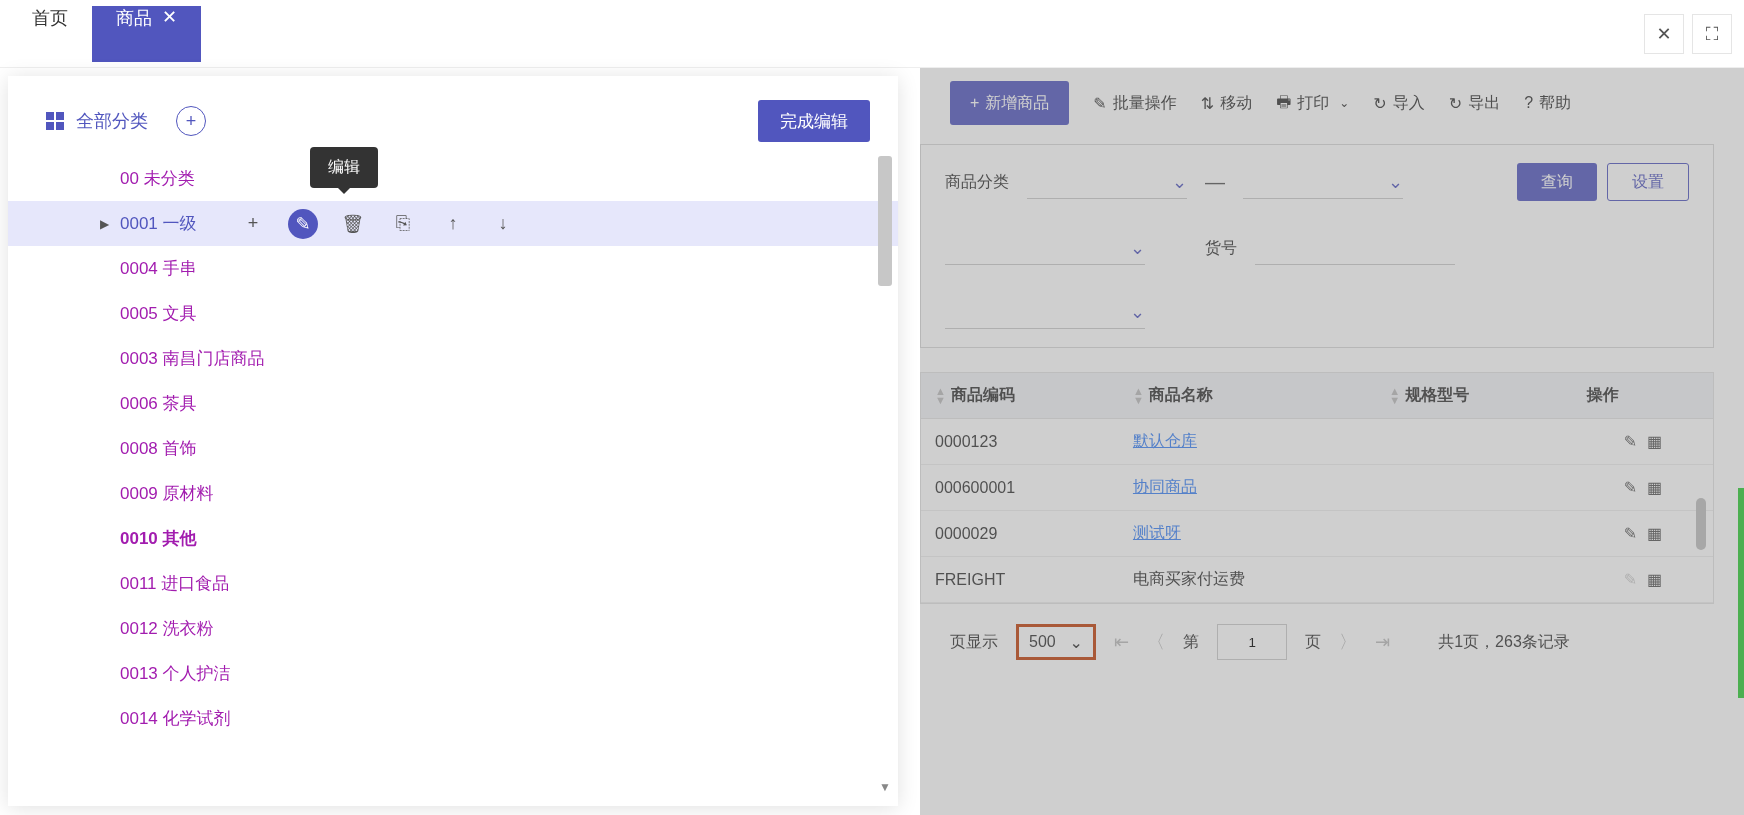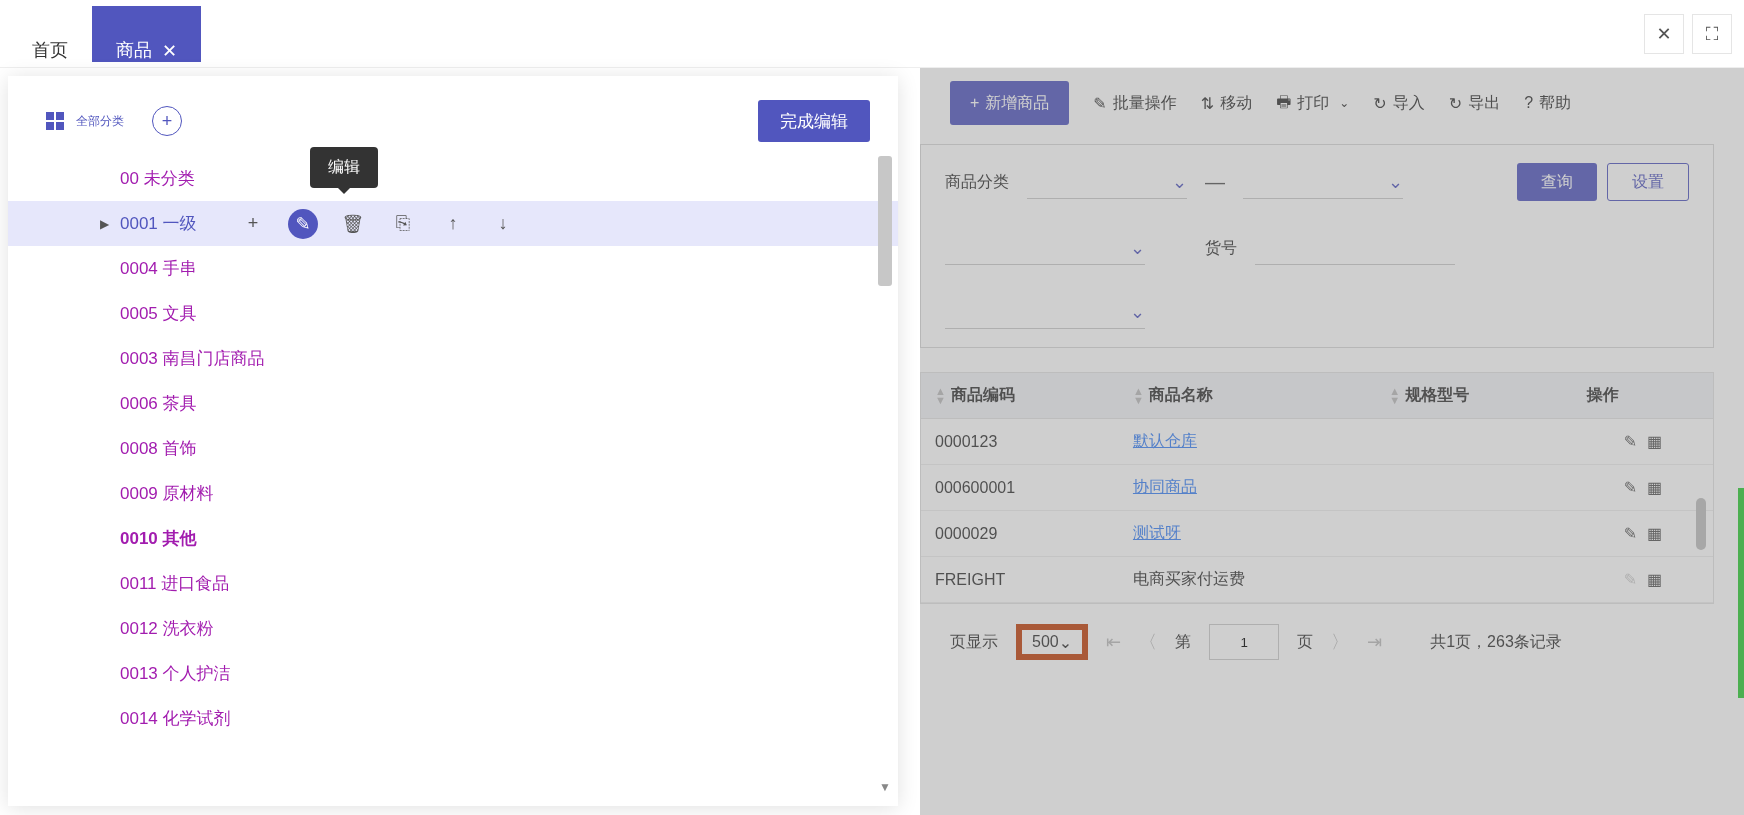--- a/index.html
+++ b/index.html
@@ -1,19 +1,19 @@
 <!DOCTYPE html>
 <html><head>
 <meta charset="utf-8">
 <style>
 *{margin:0;padding:0;box-sizing:border-box}
 body{font-family:-apple-system,BlinkMacSystemFont,"Segoe UI","PingFang SC","Microsoft YaHei",sans-serif;font-size:15px;color:#333;background:#fff;width:1744px;height:815px;overflow:hidden;position:relative}
 
 .top-tabs{height:68px;display:flex;align-items:center;padding-left:8px;border-bottom:1px solid #eee}
-.tab-item{height:56px;display:flex;align-items:flex-end;padding:0 24px;font-size:18px;color:#333;cursor:pointer}
+.tab-item{height:56px;display:flex;align-items:flex-start;padding:0 24px;font-size:18px;color:#333;cursor:pointer}
 .tab-item.active{background:#5156be;color:#fff}
 .tab-close{margin-left:10px;font-size:18px}
 .top-actions{position:absolute;right:12px;top:14px;display:flex;gap:8px}
 .top-action-btn{width:40px;height:40px;display:flex;align-items:center;justify-content:center;border:1px solid #e5e5e5;background:#fff;cursor:pointer;font-size:18px;color:#555}
 
 .main-area{position:relative;height:747px}
 
 .right-panel{position:absolute;left:920px;top:0;right:0;bottom:0;background:#fff}
 .right-overlay{position:absolute;inset:0;background:rgba(128,128,128,.38);pointer-events:none}
 .toolbar{height:56px;display:flex;align-items:center;gap:24px;padding:14px 30px 0 30px}
@@ -32,31 +32,31 @@
 .tbl{width:100%;border-collapse:collapse}
 .tbl th{background:#f1f2f6;text-align:left;padding:12px 14px;font-weight:600;font-size:16px;border-bottom:1px solid #e3e3e3}
 .tbl td{padding:12px 14px;border-bottom:1px solid #eee;font-size:16px}
 .sort-ic{color:#bbb;margin-right:5px;font-size:11px;display:inline-block;line-height:9px;vertical-align:middle}
 .link{text-decoration:underline;color:#3b82f6;cursor:pointer}
 .op-col{text-align:center}
 .op-ic{margin:0 5px;color:#555;cursor:pointer;font-size:16px}
 .op-ic.disabled{color:#ccc}
 
 .pager{display:flex;align-items:center;gap:18px;padding:20px 30px;font-size:16px;color:#333}
-.pg-sel{border:6px solid #c2410c;height:36px;width:72px;display:flex;align-items:center;justify-content:space-between;padding:0 10px}
+.pg-sel{border:3px solid #c2410c;height:36px;width:80px;display:flex;align-items:center;justify-content:space-between;padding:0 10px}
 .pg-input{border:1px solid #ccc;height:36px;width:70px;text-align:center}
 .pg-nav{color:#bbb;font-size:18px;cursor:pointer}
 
 .green-scroll{position:absolute;right:0;top:420px;width:6px;height:210px;background:#4caf50}
 
 .left-panel{position:absolute;left:8px;top:8px;width:890px;height:730px;background:#fff;box-shadow:0 2px 20px rgba(0,0,0,.12);z-index:5}
 .lp-header{display:flex;align-items:center;padding:24px 28px 10px 38px}
 .grid-ic{display:inline-grid;grid-template-columns:8px 8px;grid-template-rows:8px 8px;gap:2px;margin-right:12px}
 .grid-ic span{background:#5156be}
-.lp-title{color:#5156be;font-size:12px}
+.lp-title{color:#5156be;font-size:18px}
 .circle-plus{width:30px;height:30px;border:1.5px solid #5156be;border-radius:50%;display:flex;align-items:center;justify-content:center;color:#5156be;margin-left:28px;font-size:18px;cursor:pointer}
 .btn-right{margin-left:auto;background:#5156be;color:#fff;border:none;height:42px;padding:0 22px;border-radius:3px;font-size:17px;cursor:pointer}
 .tree-wrap{position:relative;height:640px;overflow:hidden;margin-top:4px}
 .tree-list{}
 .tree-item{height:45px;display:flex;align-items:center;padding-left:112px;font-size:17px;color:#333;cursor:pointer}
 .tree-item.selected{background:#e6e7fb}
 .tree-item .chev{position:absolute;left:92px;color:#555;font-size:12px}
 .tree-label{color:#a21caf}
 .tree-item.selected .tree-label{color:#5156be}
 .row-actions{display:flex;align-items:center;gap:20px;margin-left:auto;margin-right:380px}

